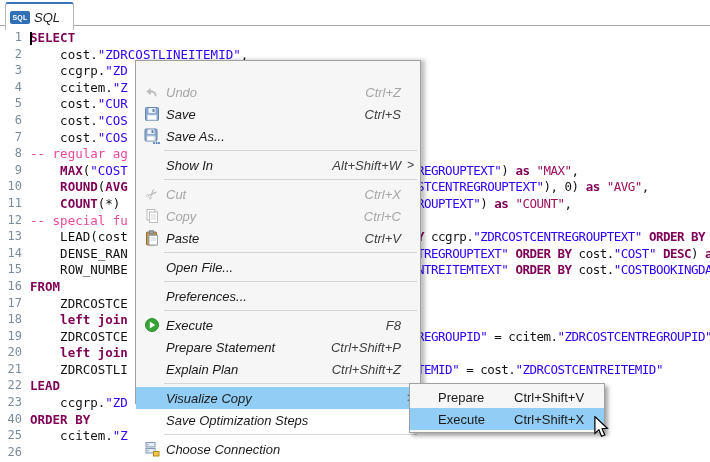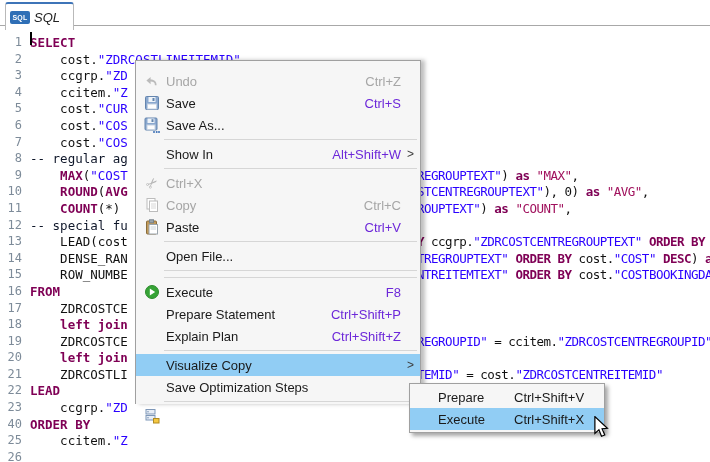--- a/index.html
+++ b/index.html
@@ -19,43 +19,43 @@
   }
   .tab-icon{
     width:20px;height:13px;background:#2F6FB6;border-radius:2px;
     color:#fff;font-size:7px;font-weight:bold;line-height:13px;text-align:center;
     letter-spacing:0.2px;flex:0 0 auto;
   }
   .tab-label{font-style:italic;font-size:13px;color:#222;}
   
   #editor{position:absolute;top:30px;left:0;right:0;bottom:0;z-index:1;
     font-family:"DejaVu Sans Mono","Liberation Mono",monospace;font-size:12.5px;}
-  .code-row{position:relative;height:16.6px;line-height:25px;white-space:pre;}
+  .code-row{position:relative;height:16.6px;line-height:15px;white-space:pre;}
   .lnum{display:inline-block;width:22px;text-align:right;color:#7D8B99;font-size:12px;vertical-align:top;}
   .ltext{padding-left:8px;white-space:pre;}
   .frag{position:absolute;top:0;white-space:pre;letter-spacing:-0.5px;}
   .tok-kw{color:#7F0055;font-weight:bold;}
   .tok-id{color:#2A00FF;}
   .tok-str{color:#A0105C;}
-  .tok-com{color:#0f172a;}
+  .tok-com{color:#ec4899;}
   .tok-pl{color:#111;}
   .caret{position:absolute;left:30px;top:2px;width:1.5px;height:13px;background:#000;}
   
   .menu{
     position:absolute;background:#F6F6F6;border:1px solid #A0A0A0;
     box-shadow:3px 3px 4px rgba(0,0,0,0.35);
     font-size:13px;color:#1A1A1A;z-index:10;box-sizing:border-box;
   }
-  #context-menu{left:135px;top:60px;width:286px;height:344px;border-bottom:none;box-shadow:4px 0 4px rgba(0,0,0,0.25);padding-top:9px;}
+  #context-menu{left:135px;top:60px;width:286px;height:344px;border-bottom:none;box-shadow:4px 0 4px rgba(0,0,0,0.25);padding-top:20px;font-style:italic;}
   #sub-menu{left:409px;top:383px;width:196px;z-index:20;padding:2px 0;}
   .mrow{height:22px;display:flex;align-items:center;padding:0 6px 0 2px;}
   .mrow.highlight{background:#91CDF4;}
   .mico{width:28px;flex:0 0 28px;display:flex;justify-content:center;align-items:center;}
   .mlabel{flex:1;white-space:nowrap;}
-  .mshort{white-space:nowrap;color:#6d28d9;}
+  .mshort{white-space:nowrap;color:#404040;}
   .marrow{width:13px;flex:0 0 13px;text-align:right;color:#3C3C3C;font-size:12px;}
   .mrow.disabled .mlabel,.mrow.disabled .mshort{color:#A6A6A6;}
   .msep{height:7px;position:relative;}
   .msep::after{content:"";position:absolute;left:28px;right:3px;top:3px;border-top:1px solid #D6D6D6;}
   
   .srow{height:22px;display:flex;align-items:center;padding:0 4px 0 28px;}
   .srow.highlight{background:#91CDF4;}
   .slabel{width:76px;white-space:nowrap;}
   .sshort{white-space:nowrap;text-align:right;}
   .glyph{font-family:"DejaVu Sans",sans-serif;}
@@ -146,20 +146,21 @@
       <span class="mico"></span>
       <span class="mlabel">Show In</span>
       <span class="mshort">Alt+Shift+W</span>
       <span class="marrow">&gt;</span>
     </div>
     <div class="msep"></div>
     <div class="mrow disabled">
       <span class="mico">
         <span class="glyph" style="color:#B5B5B5;font-size:14px;display:inline-block;transform:rotate(-45deg);">✂</span>
       </span>
+      <span class="mlabel">Cut</span>
       <span class="mshort">Ctrl+X</span>
       <span class="marrow"></span>
     </div>
     <div class="mrow disabled">
       <span class="mico">
         <svg width="16" height="16" viewBox="0 0 16 16">
           <rect x="3" y="1.5" width="8" height="10.5" fill="#FFFFFF" stroke="#BCBCBC"></rect>
           <rect x="5.5" y="4" width="8" height="10.5" fill="#FFFFFF" stroke="#BCBCBC"></rect>
           <line x1="7" y1="7" x2="12" y2="7" stroke="#D8D8D8"></line>
           <line x1="7" y1="9" x2="12" y2="9" stroke="#D8D8D8"></line>
@@ -185,20 +186,26 @@
       <span class="marrow"></span>
     </div>
     <div class="msep"></div>
     <div class="mrow">
       <span class="mico"></span>
       <span class="mlabel">Open File...</span>
       <span class="mshort"></span>
       <span class="marrow"></span>
     </div>
     <div class="msep"></div>
+    <div class="mrow">
+      <span class="mico"></span>
+      <span class="mlabel">Preferences...</span>
+      <span class="mshort"></span>
+      <span class="marrow"></span>
+    </div>
     <div class="msep"></div>
     <div class="mrow">
       <span class="mico">
         <svg width="16" height="16" viewBox="0 0 16 16">
           <circle cx="8" cy="8" r="6.5" fill="#36A336" stroke="#2C8C2C"></circle>
           <path d="M5.8,4.6 L11.2,8 L5.8,11.4 Z" fill="#FFFFFF"></path>
         </svg>
       </span>
       <span class="mlabel">Execute</span>
       <span class="mshort">F8</span>
@@ -233,20 +240,21 @@
     <div class="mrow">
       <span class="mico">
         <svg width="16" height="16" viewBox="0 0 16 16">
           <rect x="2" y="1.5" width="9" height="4.5" fill="#E8EEF6" stroke="#7E97B8"></rect>
           <rect x="2" y="7.5" width="9" height="4.5" fill="#E8EEF6" stroke="#7E97B8"></rect>
           <circle cx="4" cy="3.7" r="0.8" fill="#7E97B8"></circle>
           <circle cx="4" cy="9.7" r="0.8" fill="#7E97B8"></circle>
           <rect x="9.5" y="10.5" width="5.5" height="4.5" fill="#F5C842" stroke="#B08A20"></rect>
         </svg>
       </span>
+      <span class="mlabel">Choose Connection</span>
       <span class="mshort"></span>
       <span class="marrow"></span>
     </div>
   </div>
 
 <div id="sub-menu" class="menu">
     <div class="srow">
       <span class="slabel">Prepare</span>
       <span class="sshort">Ctrl+Shift+V</span>
     </div>

